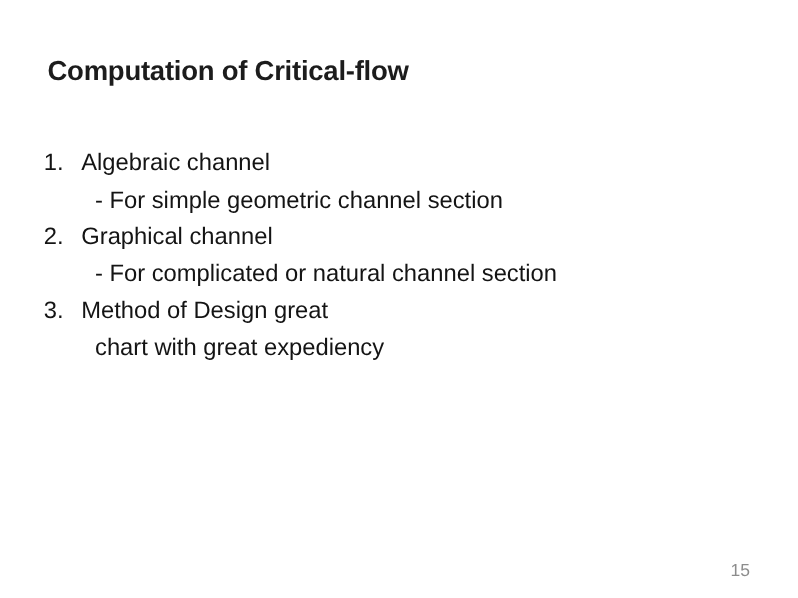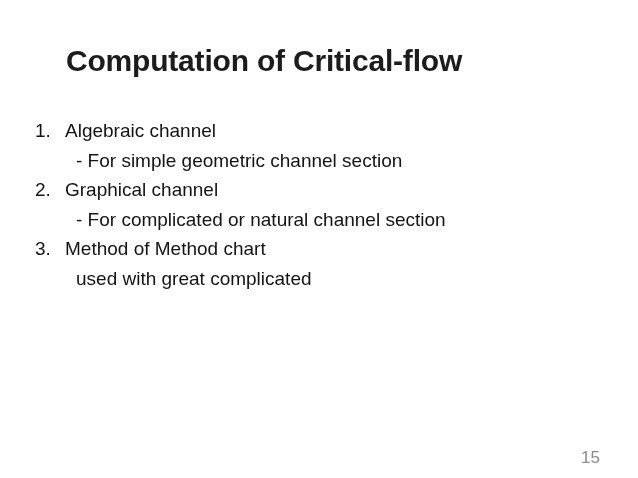--- a/index.html
+++ b/index.html
@@ -12,26 +12,25 @@
     width: 638px;
     height: 478px;
     background: #ffffff;
     overflow: hidden;
     font-family: "Liberation Sans", sans-serif;
   }
   .slide-title {
     position: absolute;
     left: 38px;
     top: 44px;
-    font-size: 30px;
+    font-size: 22px;
     font-weight: 600;
     letter-spacing: -0.2px;
     color: #1c1c1c;
     white-space: nowrap;
-    margin-left: 28px;
   }
   .content {
     position: absolute;
     left: 35px;
     top: 116px;
     width: 580px;
     font-size: 19px;
     line-height: 29.6px;
     color: #141414;
   }
@@ -48,21 +47,21 @@
     white-space: nowrap;
   }
   .sub-line {
     margin-left: 41px;
     white-space: nowrap;
   }
   .page-number {
     position: absolute;
     top: 448px;
     right: 38px;
-    font-size: 17px;
+    font-size: 14px;
     color: #8c8c8c;
   }
 </style>
 </head>
 <body>
 
 <div class="slide">
 
   <div class="slide-title">Computation of Critical-flow</div>
 
@@ -75,21 +74,21 @@
     <div class="sub-line">- For simple geometric channel section</div>
 
     <div class="item-row">
       <span class="item-number">2.</span>
       <span class="item-label">Graphical channel</span>
     </div>
     <div class="sub-line">- For complicated or natural channel section</div>
 
     <div class="item-row">
       <span class="item-number">3.</span>
-      <span class="item-label">Method of Method chart</span>
+      <span class="item-label">Method of Design great</span>
     </div>
-    <div class="sub-line">used with great complicated</div>
+    <div class="sub-line">chart with great expediency</div>
 
   </div>
 
   <div class="page-number">15</div>
 
 </div>
 
 </body></html>

